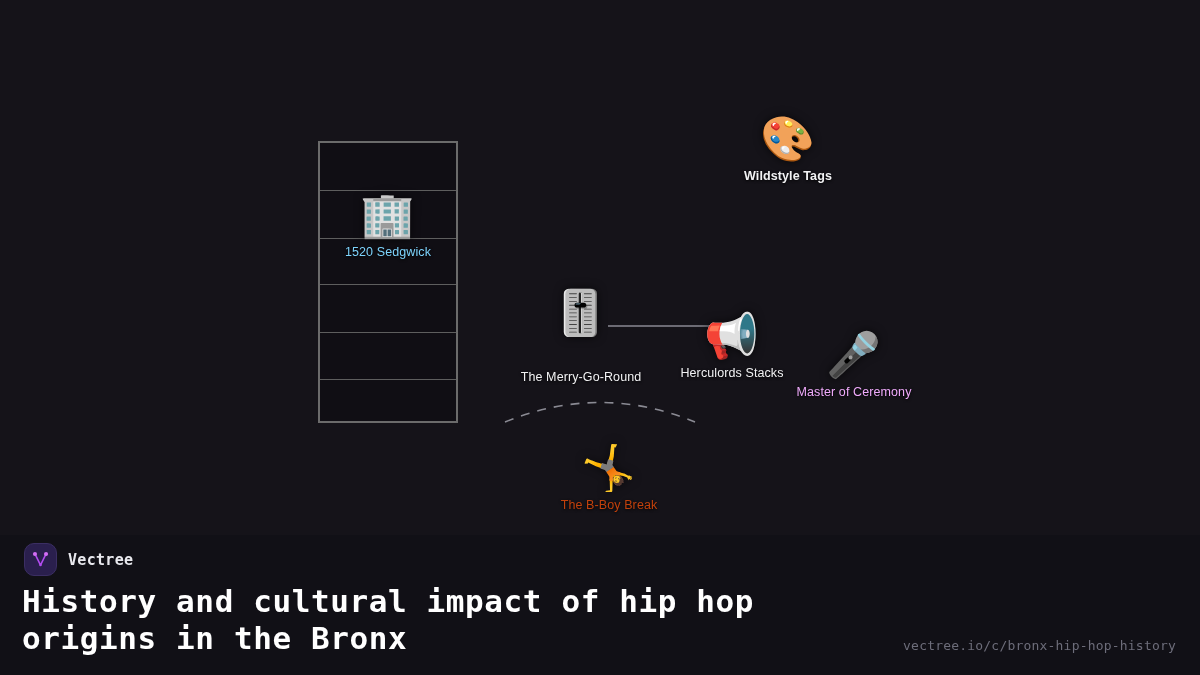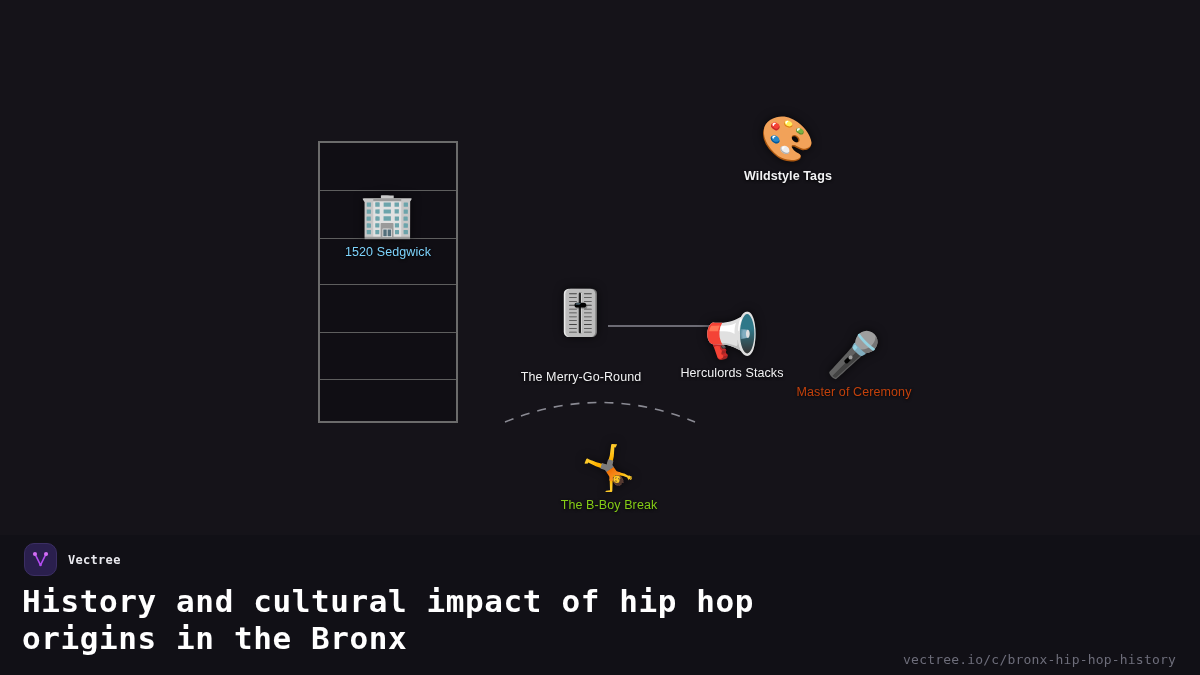--- a/index.html
+++ b/index.html
@@ -107,42 +107,42 @@
     border-radius: 10px;
     background: #2a1f4d;
     border: 1px solid #3b2e63;
     display: flex;
     align-items: center;
     justify-content: center;
     box-sizing: border-box;
   }
   .brand-name {
     font-family: "DejaVu Sans Mono", "Liberation Mono", monospace;
-    font-size: 12px;
+    font-size: 15px;
     font-weight: bold;
     color: #e9e9ee;
     letter-spacing: 0.3px;
   }
   #page-title {
     position: absolute;
     left: 22px;
     top: 48px;
     margin: 0;
     font-family: "DejaVu Sans Mono", "Liberation Mono", monospace;
     font-size: 31px;
     font-weight: bold;
     line-height: 37px;
     color: #ffffff;
     letter-spacing: 0.6px;
     max-width: 860px;
   }
   #site-url {
     position: absolute;
     right: 24px;
-    bottom: 8px;
+    bottom: 22px;
     font-family: "DejaVu Sans Mono", "Liberation Mono", monospace;
     font-size: 13px;
     color: #6d6d7a;
     letter-spacing: 0.2px;
   }
 </style>
 </head>
 <body>
 
 <div id="screen">
@@ -174,25 +174,25 @@
         <div class="node" style="left: 581px; top: 336px;">
           <div class="node-emoji">🎚️</div>
           <div class="node-label" style="color: rgb(242, 242, 244); margin-top: 32px;">The Merry-Go-Round</div>
         </div>
         <div class="node" style="left: 732px; top: 345px;">
           <div class="node-emoji">📢</div>
           <div class="node-label" style="color: rgb(242, 242, 244);">Herculords Stacks</div>
         </div>
         <div class="node" style="left: 854px; top: 364px;">
           <div class="node-emoji">🎤</div>
-          <div class="node-label" style="color: #c2410c;">Master of Ceremony</div>
+          <div class="node-label" style="color: #f0abfc;">Master of Ceremony</div>
         </div>
         <div class="node" style="left: 609px; top: 477px;">
           <div class="node-emoji">🤸</div>
-          <div class="node-label" style="color: #84cc16;">The B-Boy Break</div>
+          <div class="node-label" style="color: #c2410c;">The B-Boy Break</div>
         </div>
       </div>
   </div>
 
   <div id="bottombar">
 
     <div class="brand">
       <span class="brand-logo">
         <svg width="19" height="19" viewBox="0 0 24 24" xmlns="http://www.w3.org/2000/svg">
           <path d="M5 5 L12 19 L19 5" fill="none" stroke="#b24cf0" stroke-width="2" stroke-linecap="round" stroke-linejoin="round"></path>

